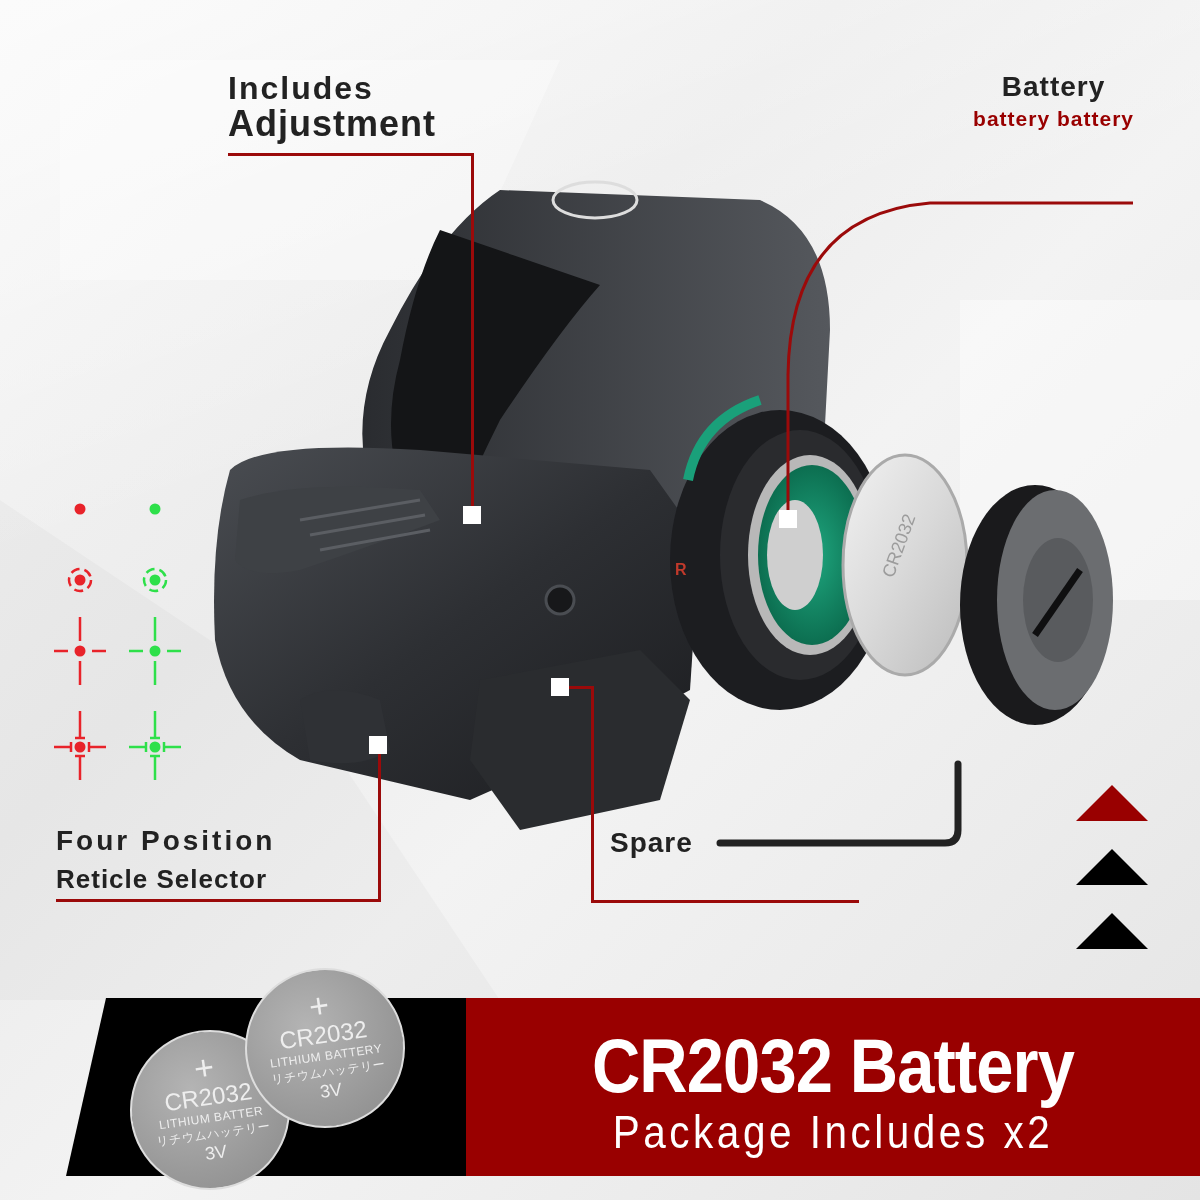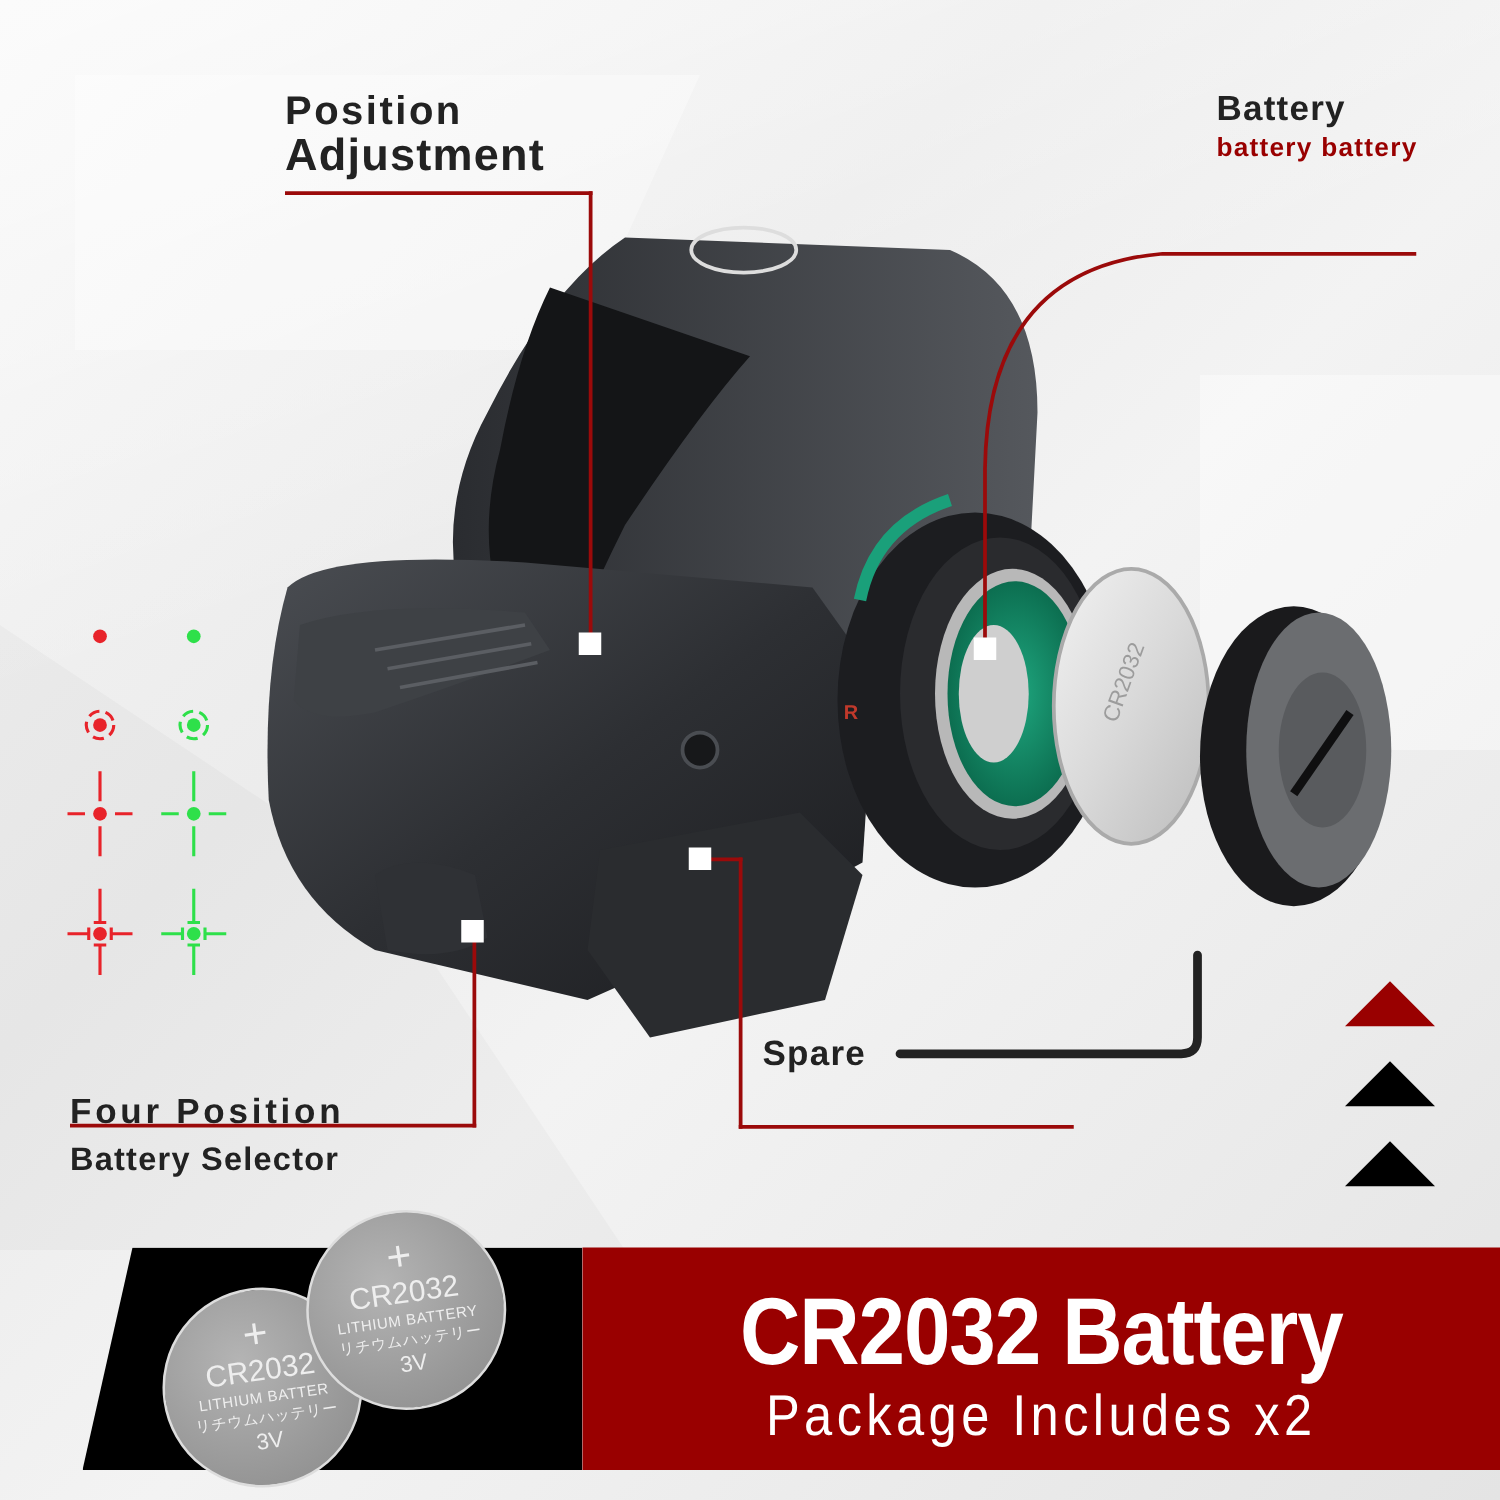--- a/index.html
+++ b/index.html
@@ -84,39 +84,39 @@
 
   <ellipse cx="1035" cy="605" rx="75" ry="120" fill="#1a1a1c"></ellipse>
   <ellipse cx="1055" cy="600" rx="58" ry="110" fill="#6b6d70"></ellipse>
   <ellipse cx="1058" cy="600" rx="35" ry="62" fill="#595b5e"></ellipse>
   <line x1="1035" y1="635" x2="1080" y2="570" stroke="#0f0f10" stroke-width="7"></line>
 
   <path d="M720 843 L945 843 Q958 843 958 830 L958 764" stroke="#222" stroke-width="7" fill="none" stroke-linecap="round"></path>
 </svg>
 
 <div class="label" style="left:228px;top:70px;font-size:32px;line-height:36px;letter-spacing:2px;">
-  <div>Position</div>
+  <div>Includes</div>
   <div style="font-size:36px;letter-spacing:1px;">Adjustment</div>
 </div>
 <div class="callout-line" style="left:228px;top:153px;width:246px;height:3px;"></div>
 <div class="callout-line" style="left:471px;top:153px;width:3px;height:354px;"></div>
 <div class="marker" style="left:463px;top:506px;"></div>
 
-<div class="label" style="right:66px;top:70px;text-align:left;font-size:28px;line-height:34px;">
+<div class="label" style="right:66px;top:70px;text-align:center;font-size:28px;line-height:34px;">
   <div>Battery</div>
   <div style="color:#990000;font-size:21px;line-height:30px;">battery battery</div>
 </div>
 <svg style="position:absolute;left:780px;top:195px;" width="360" height="330">
   <path d="M353 8 L150 8 Q10 20 8 180 L8 320" stroke="#9b0a0a" stroke-width="3" fill="none"></path>
 </svg>
 <div class="marker" style="left:779px;top:510px;"></div>
 
-<div class="label" style="left:56px;top:870px;font-size:28px;line-height:38px;">
+<div class="label" style="left:56px;top:822px;font-size:28px;line-height:38px;">
   <div style="letter-spacing:3px;">Four Position</div>
-  <div style="font-size:26px;">Battery Selector</div>
+  <div style="font-size:26px;">Reticle Selector</div>
 </div>
 <div class="callout-line" style="left:56px;top:899px;width:325px;height:3px;"></div>
 <div class="callout-line" style="left:378px;top:748px;width:3px;height:154px;"></div>
 <div class="marker" style="left:369px;top:736px;"></div>
 
 <div class="label" style="left:610px;top:825px;font-size:28px;line-height:36px;">
   <div>Spare</div>
 </div>
 <div class="callout-line" style="left:591px;top:686px;width:3px;height:217px;"></div>
 <div class="callout-line" style="left:562px;top:686px;width:32px;height:3px;"></div>

